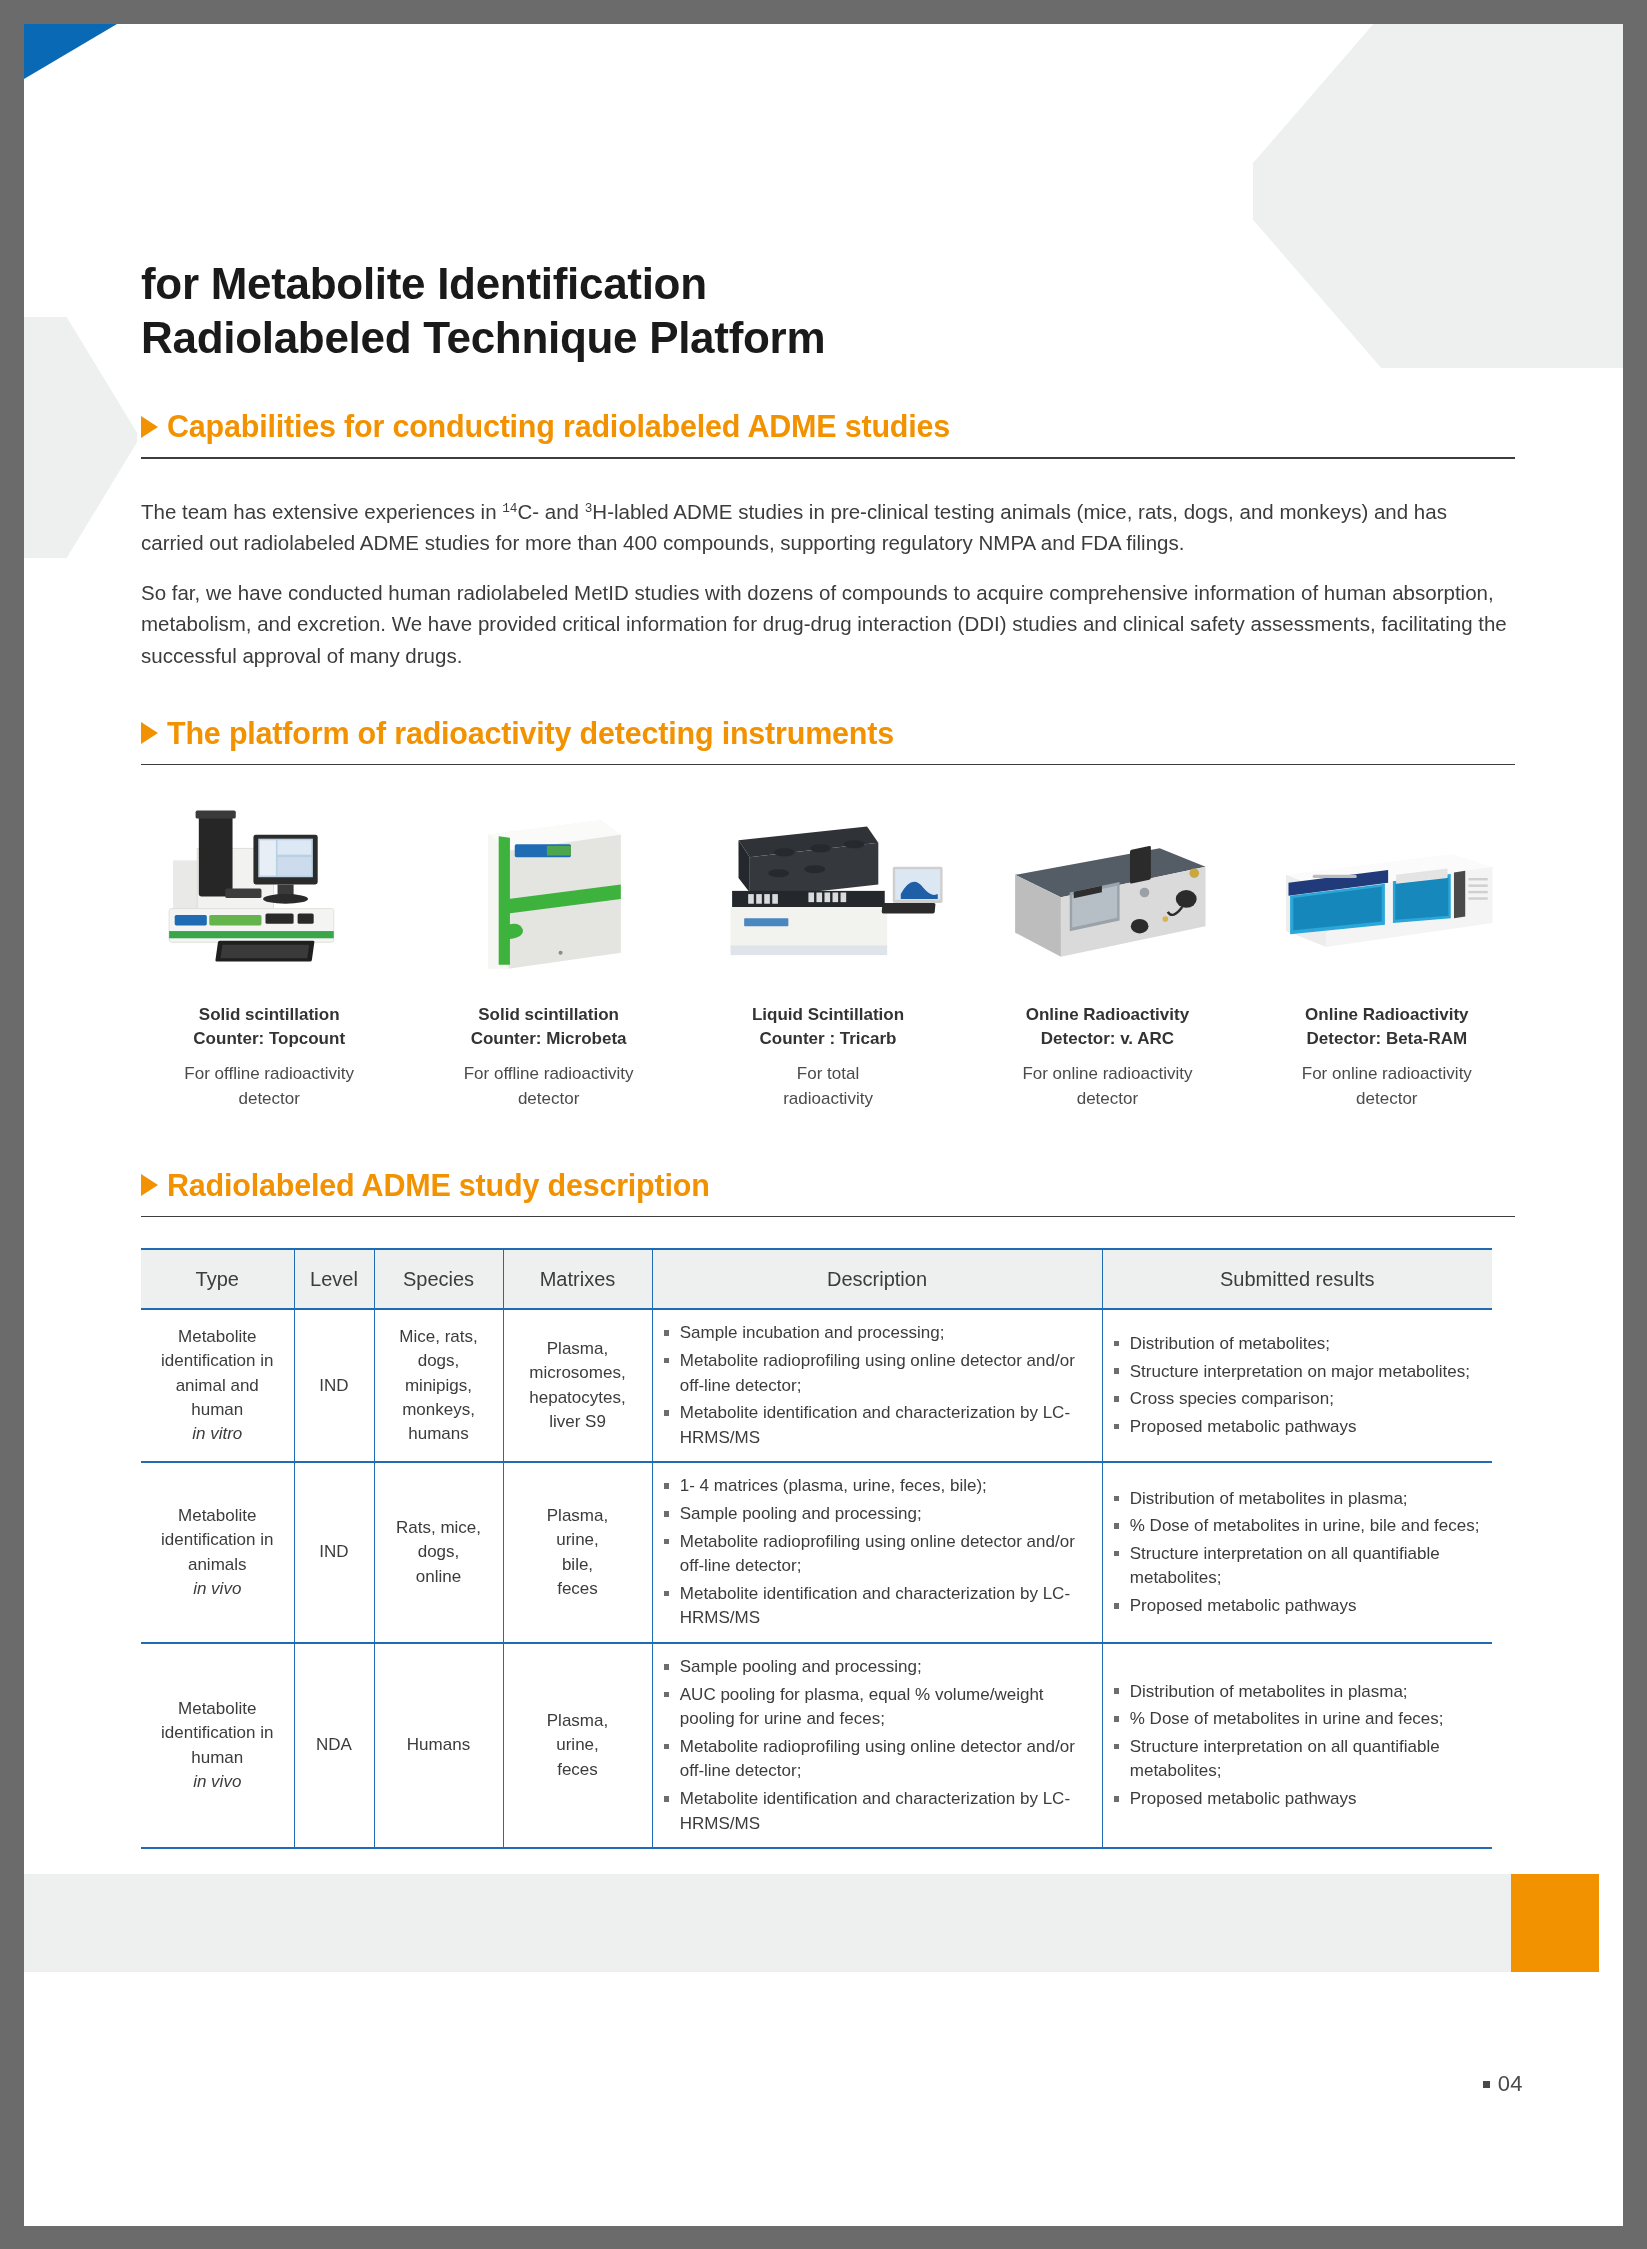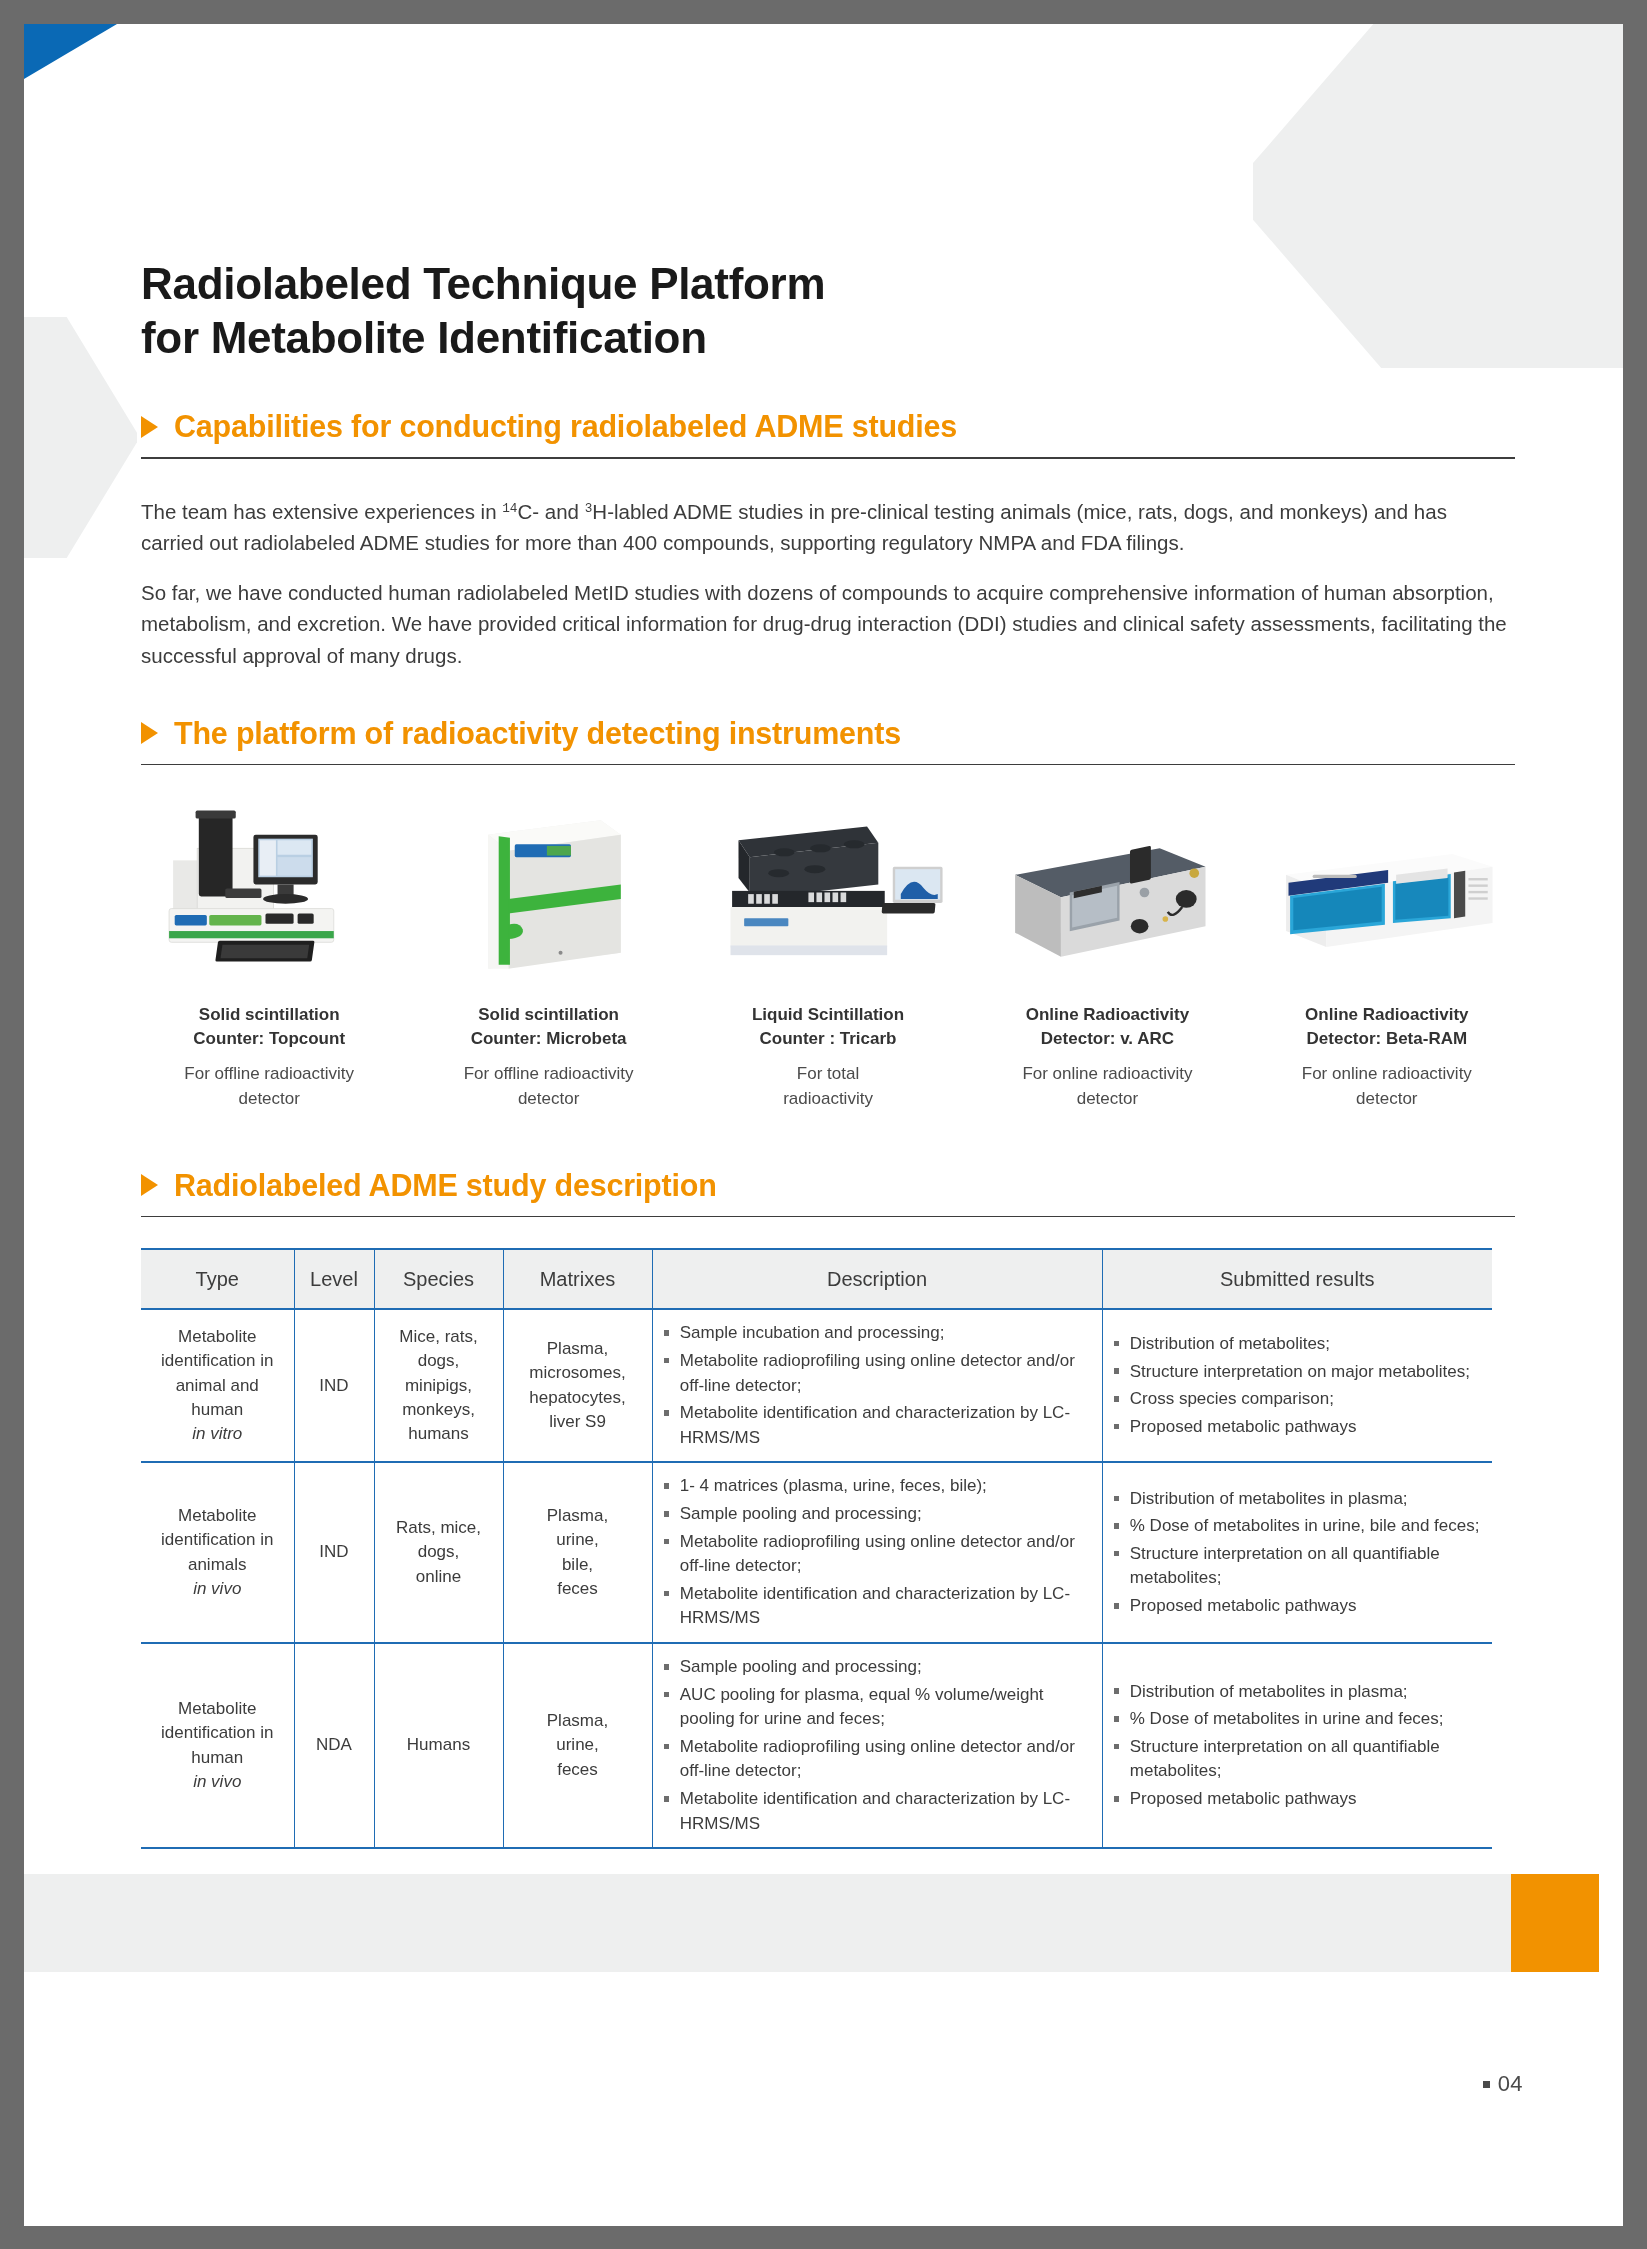--- a/index.html
+++ b/index.html
@@ -90,21 +90,21 @@
     line-height: 1.22;
     color: #1a1a1a;
     letter-spacing: -0.3px;
   }
   .doc-title .tline { display: block; }
 
   .section-head {
     margin-top: 45px;
     display: flex;
     align-items: center;
-    gap: 16px;
+    gap: 9px;
   }
   .section-head .tri {
     width: 0; height: 0;
     border-left: 17.7px solid #f29200;
     border-top: 11.2px solid transparent;
     border-bottom: 11.2px solid transparent;
     flex: 0 0 auto;
   }
   .section-head .sh-text {
     font-family: "Liberation Sans Narrow", "Liberation Sans", sans-serif;
@@ -231,22 +231,22 @@
   <div class="footer-band"></div>
   <div class="footer-orange"></div>
 
   <div class="page-number">
     <span class="pn-bullet"></span><span>04</span>
   </div>
 
   <div class="content">
 
     <h1 class="doc-title">
+      <span class="tline">for Metabolite Identification</span>
       <span class="tline">Radiolabeled Technique Platform</span>
-      <span class="tline">for Metabolite Identification</span>
     </h1>
 
     <div class="section-head">
       <span class="tri"></span>
       <span class="sh-text">Capabilities for conducting radiolabeled ADME studies</span>
     </div>
     <div class="section-rule"></div>
 
     <div class="body-block">
       <p class="body-p"><span>The team has extensive experiences in </span><sup>14</sup><span>C- and </span><sup>3</sup><span>H-labled ADME studies in pre-clinical testing animals (mice, rats, dogs, and monkeys) and has carried out radiolabeled ADME studies for more than 400 compounds, supporting regulatory NMPA and FDA filings.</span></p>

